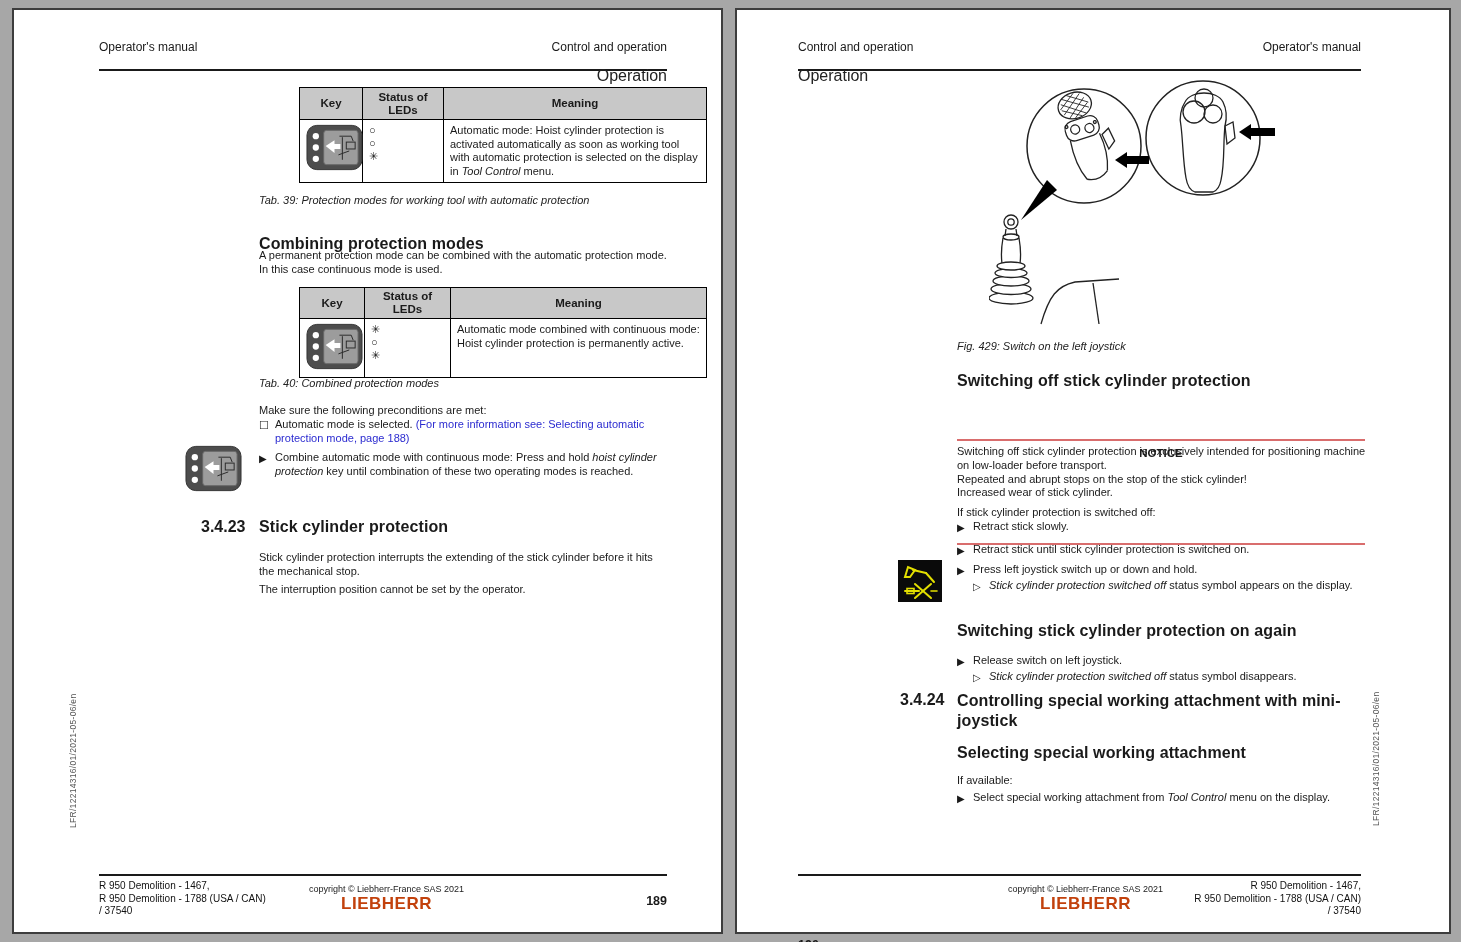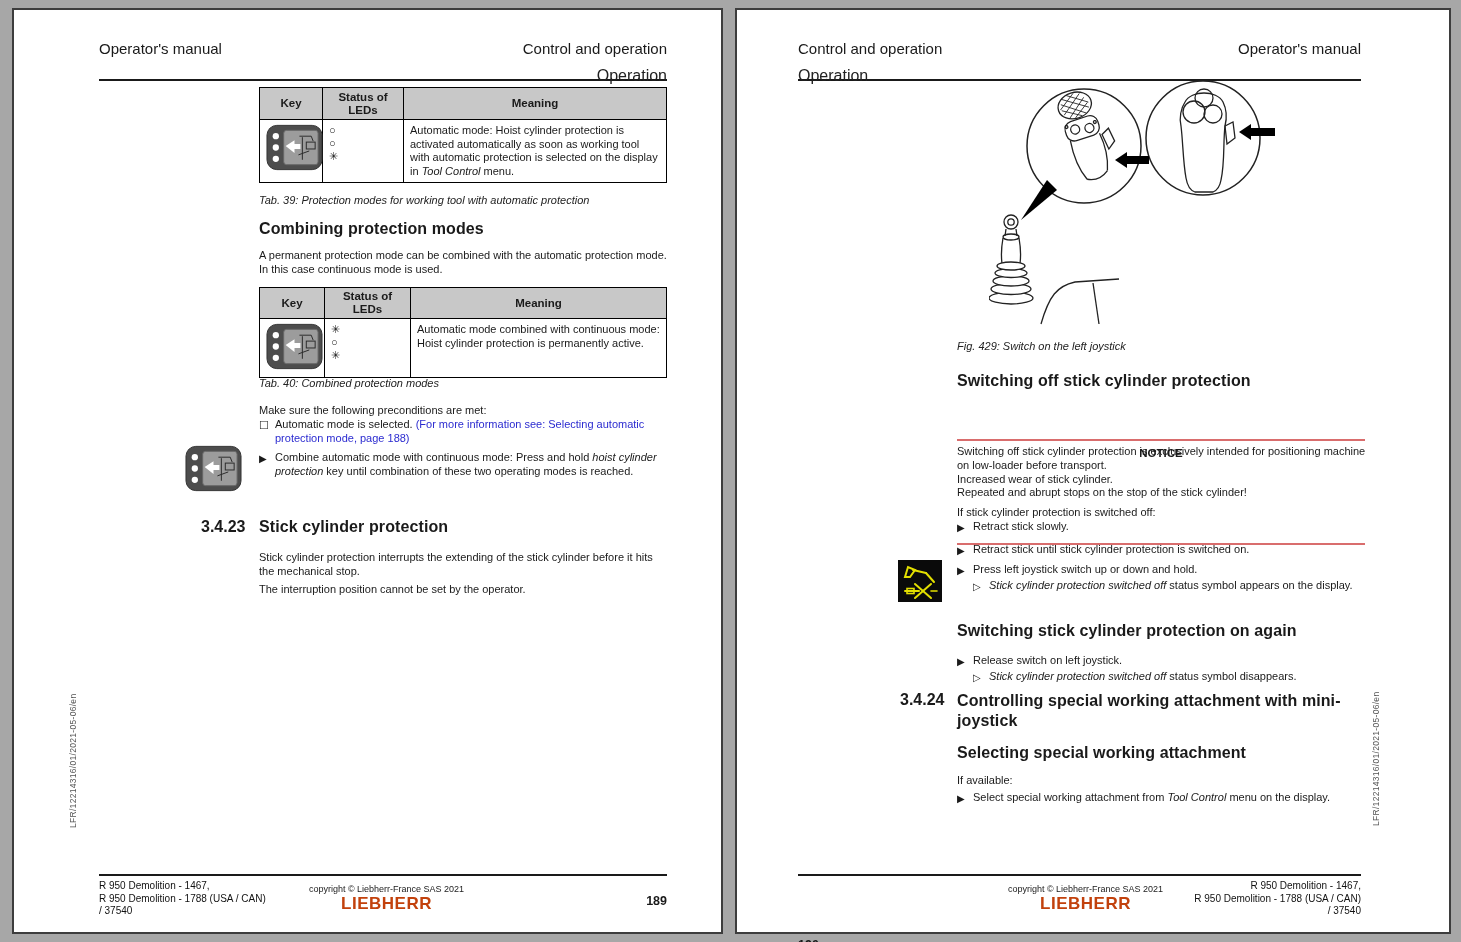--- a/index.html
+++ b/index.html
@@ -6,27 +6,27 @@
   body{
     width:1461px;height:942px;position:relative;overflow:hidden;
     background:var(--c-backdrop,#a7a7a7);
     font-family:"Liberation Sans", sans-serif;color:#1a1a1a;
   }
   .page{position:absolute;background:#fff;border:2px solid #3d3d3d;box-sizing:border-box;}
   #page-left{left:12px;top:8px;width:711px;height:926px;}
   #page-right{left:735px;top:8px;width:716px;height:926px;}
   .abs{position:absolute;}
   .pheader{display:flex;justify-content:space-between;align-items:flex-start;
-    font-size:15px;padding-bottom:22px;border-bottom:2px solid #1a1a1a;}
+    font-size:12px;padding-bottom:15px;border-bottom:2px solid #1a1a1a;}
   .psub{font-size:16px;color:#222;}
   .body-text{font-size:11px;line-height:13.6px;}
   .h3{font-size:16px;font-weight:bold;letter-spacing:.1px;}
   .caption{font-size:11px;font-style:italic;color:#222;}
   .sec-num{font-size:16px;font-weight:bold;}
-  table.tbl{border-collapse:collapse;table-layout:fixed;}
+  table.tbl{border-collapse:collapse;table-layout:fixed;margin-left:40px;}
   table.tbl th,table.tbl td{border:1.5px solid #000;vertical-align:top;box-sizing:border-box;}
   table.tbl th{background:var(--c-table_header_bg,#c8c8c8);font-size:11.5px;font-weight:bold;
     text-align:center;vertical-align:middle;padding:2px 3px;line-height:13px;}
   table.tbl td{font-size:11px;line-height:13.6px;padding:4px 6px;}
   td.keycell{padding:3px;vertical-align:middle;text-align:center;}
   .leds{font-size:11px;line-height:13px;}
   .leds span{display:block;}
   .li{display:flex;}
   .li .m{flex:none;width:16px;font-size:10px;padding-top:1px;}
   .li.chk .m{font-size:11px;}
@@ -94,21 +94,21 @@
         </div>
       </td>
       <td>
         <span>Automatic mode: Hoist cylinder protection is activated automatically as soon as working tool with automatic protection is selected on the display in </span><span class="it">Tool Control</span><span> menu.</span>
       </td>
     </tr>
   </tbody>
     </table>
   <div class="abs caption" style="left:245px;top:184px;">Tab. 39: Protection modes for working tool with automatic protection</div>
 
-  <div class="abs h3" style="left:245px;top:210px;text-align:center;">Combining protection modes</div>
+  <div class="abs h3" style="left:245px;top:225px;text-align:center;">Combining protection modes</div>
   <div class="abs body-text" style="left:245px;top:239px;width:412px;">A permanent protection mode can be combined with the automatic protection mode. In this case continuous mode is used.</div>
 
   <table class="tbl abs" style="left:245px;top:277px;width:407px;">
     <colgroup>
         <col style="width:65px">
         <col style="width:86px">
         <col style="width:256px">
       </colgroup>
     <tbody>
         <tr style="height:17px">
@@ -256,22 +256,22 @@
       <path d="M104,209 L110,250"></path>
     </g>
   </svg>
   <div class="abs caption" style="left:220px;top:330px;">Fig. 429: Switch on the left joystick</div>
 
   <div class="abs h3" style="left:220px;top:362px;">Switching off stick cylinder protection</div>
   <div class="abs body-text" style="left:220px;top:395px;width:410px;margin-top:40px;">Switching off stick cylinder protection is exclusively intended for positioning machine on low-loader before transport.</div>
 
   <div class="abs notice body-text" style="left:220px;top:429px;width:408px;">
     <div class="nt">NOTICE</div>
+    <div>Repeated and abrupt stops on the stop of the stick cylinder!</div>
     <div>Increased wear of stick cylinder.</div>
-    <div>Repeated and abrupt stops on the stop of the stick cylinder!</div>
     <div class="gap"></div>
     <div>If stick cylinder protection is switched off:</div>
     <div class="li" style="margin-top:1px;">
       <span class="m">▶</span>
       <span>Retract stick slowly.</span>
     </div>
   </div>
 
   <div class="abs body-text li" style="left:220px;top:533px;width:412px;">
     <span class="m">▶</span>

